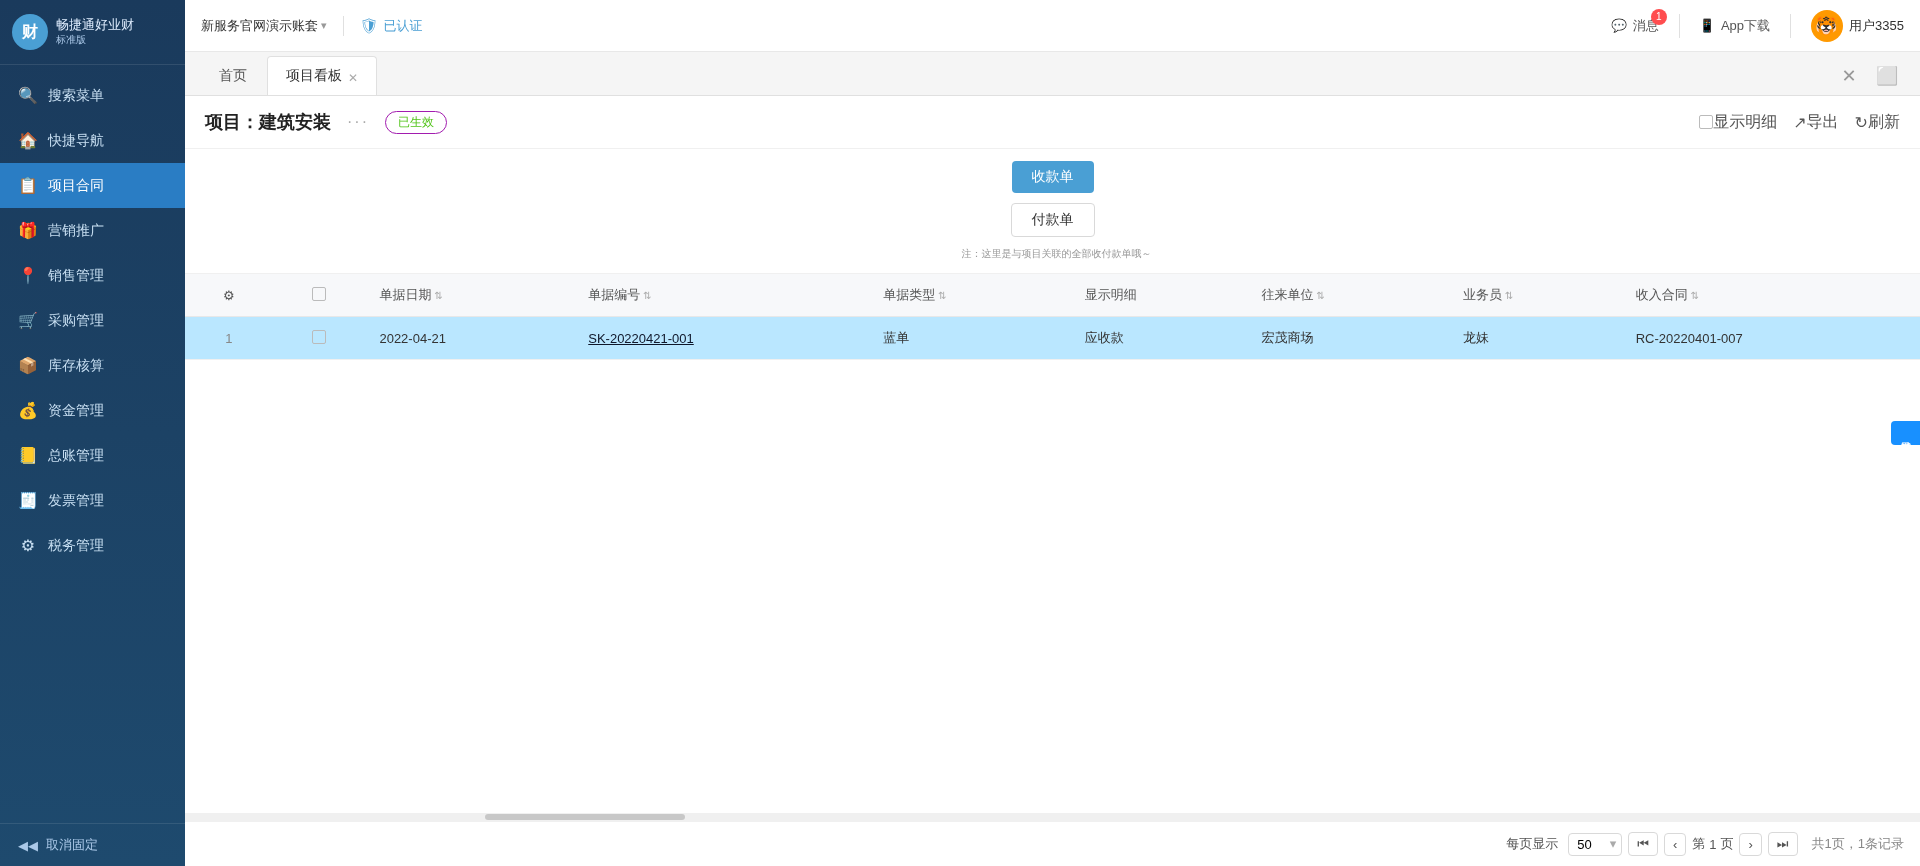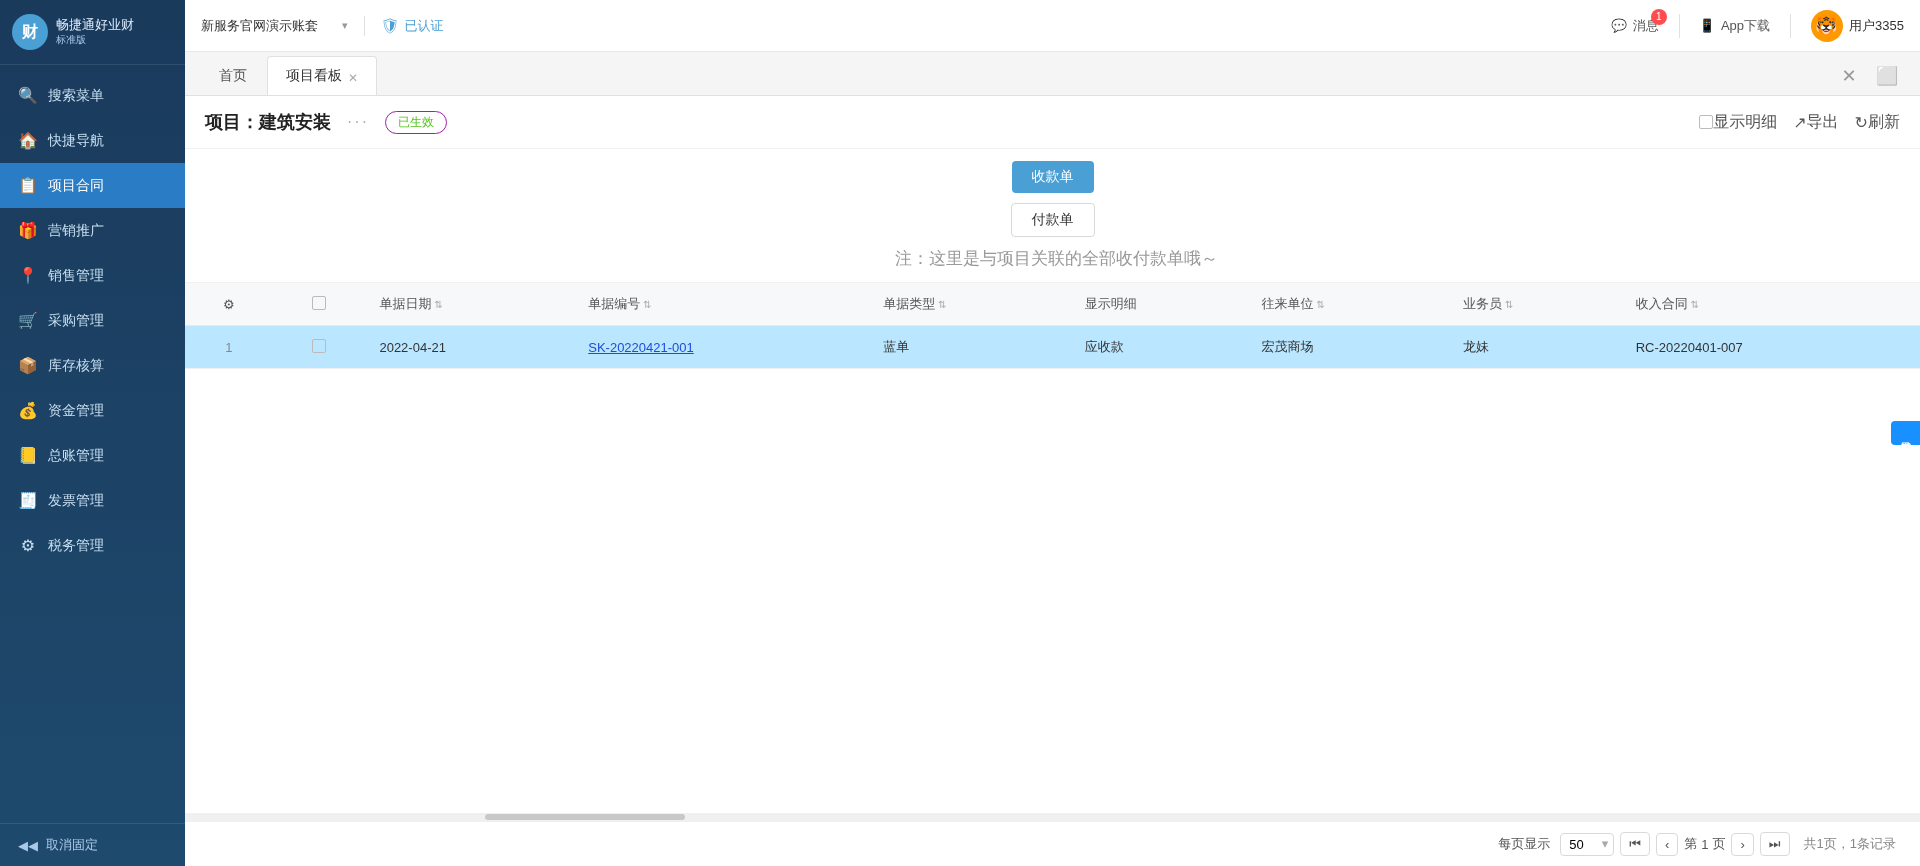--- a/index.html
+++ b/index.html
@@ -61,21 +61,21 @@
     .topbar {
       height: 52px;
       background: #fff;
       display: flex;
       align-items: center;
       padding: 0 16px;
       border-bottom: 1px solid #e8e8e8;
       gap: 16px;
     }
     .topbar-account {
-      display: flex; align-items: center; gap: 24px;
+      display: flex; align-items: center; gap: 3px;
       font-size: 13px; color: #333; cursor: pointer;
     }
     .topbar-account .chevron { color: #999; font-size: 11px; }
     .topbar-divider { width: 1px; height: 20px; background: #e0e0e0; }
     .topbar-certified {
       display: flex; align-items: center; gap: 5px;
       color: #4a9fd4; font-size: 13px;
     }
     .topbar-certified .shield { color: #4a9fd4; font-size: 15px; }
     .topbar-right { margin-left: auto; display: flex; align-items: center; gap: 20px; }
@@ -163,37 +163,37 @@
       flex-direction: column;
     }
     .btn-primary {
       background: #4a9fd4; color: #fff; border: none;
       padding: 7px 20px; border-radius: 4px; font-size: 14px; cursor: pointer;
     }
     .btn-default {
       background: #fff; color: #333; border: 1px solid #d9d9d9;
       padding: 7px 20px; border-radius: 4px; font-size: 14px; cursor: pointer;
     }
-    .content-note { font-size: 17px; color: #999; margin-left: 8px; }
+    .content-note { font-size: 10px; color: #999; margin-left: 8px; }
 
     
     .table-container { flex: 1; overflow: auto; position: relative; }
     table { width: 100%; border-collapse: collapse; font-size: 13px; }
     thead th {
       background: #f7f8fa; padding: 12px 14px;
       text-align: left; color: #555; font-weight: 500;
       border-bottom: 1px solid #e8e8e8; white-space: nowrap;
       position: sticky; top: 0; z-index: 1;
     }
     thead th.sort { cursor: pointer; }
     thead th.sort::after { content: ' ⇅'; font-size: 10px; color: #aaa; }
     tbody tr { border-bottom: 1px solid #f0f0f0; }
     tbody tr.selected { background: #bae7ff; }
     tbody td { padding: 12px 14px; color: #333; }
-    .td-link { color: #1d4ed8; cursor: pointer; text-decoration: underline; }
+    .td-link { color: #0f172a; cursor: pointer; text-decoration: underline; }
     .td-index { color: #888; text-align: center; }
     .td-check { text-align: center; }
     .th-gear { text-align: center; }
     .th-check { text-align: center; }
 
     
     .summary-row {
       background: #fdf6e8;
       display: flex; align-items: center;
       padding: 10px 20px;
@@ -205,21 +205,21 @@
     .hscroll-bar {
       height: 8px; background: #f0f0f0;
       display: flex; align-items: center;
       padding: 0 300px;
     }
     .hscroll-thumb { height: 6px; width: 200px; background: #c8c8c8; border-radius: 3px; }
 
     
     .pagination {
       display: flex; align-items: center; justify-content: flex-end;
-      padding: 10px 24px; gap: 6px; font-size: 13px; color: #555;
+      padding: 10px 16px; gap: 6px; font-size: 13px; color: #555;
       border-top: 1px solid #f0f0f0; background: #fff;
     }
     .pagination-label { margin-right: 4px; }
     .page-size-select {
       border: 1px solid #d9d9d9; border-radius: 4px;
       padding: 3px 22px 3px 8px; font-size: 13px; cursor: pointer;
       appearance: none; background: #fff;
       position: relative;
     }
     .page-size-wrapper { position: relative; display: inline-block; }

